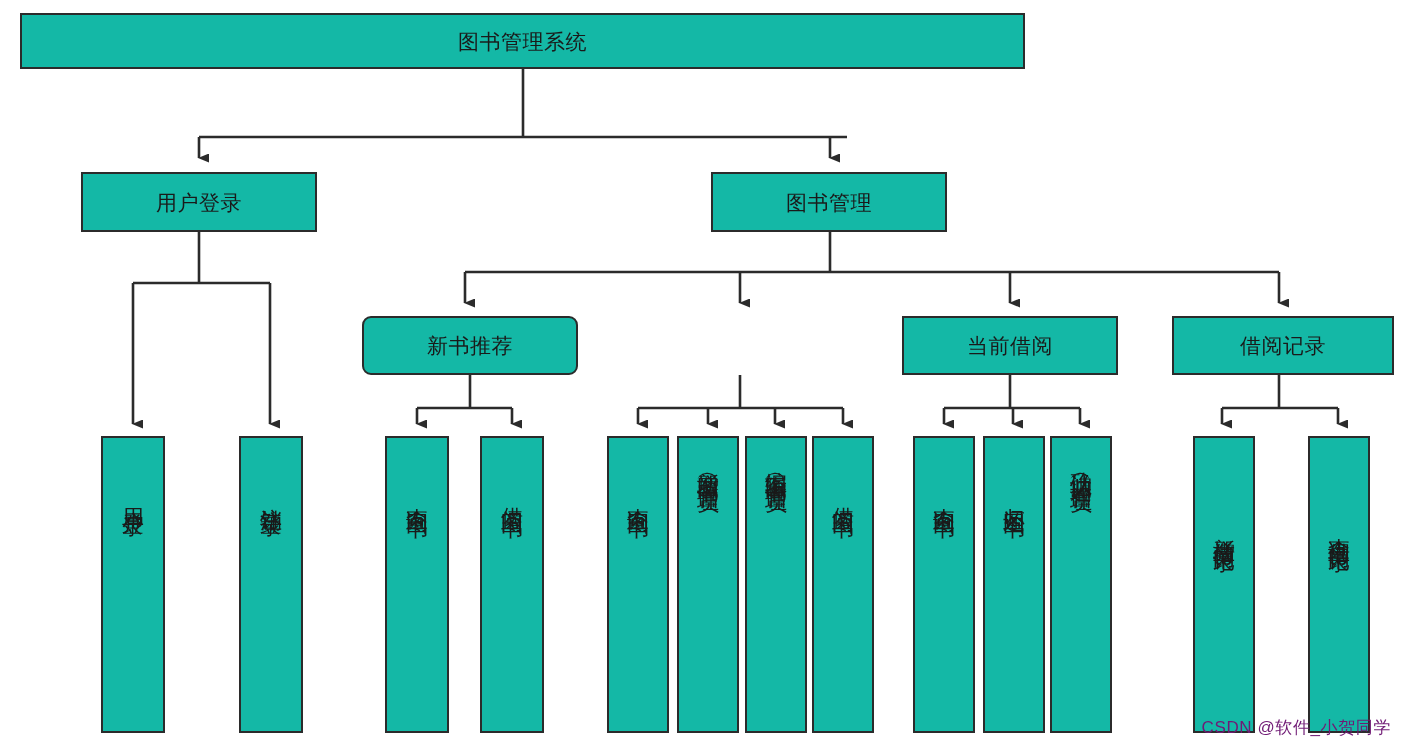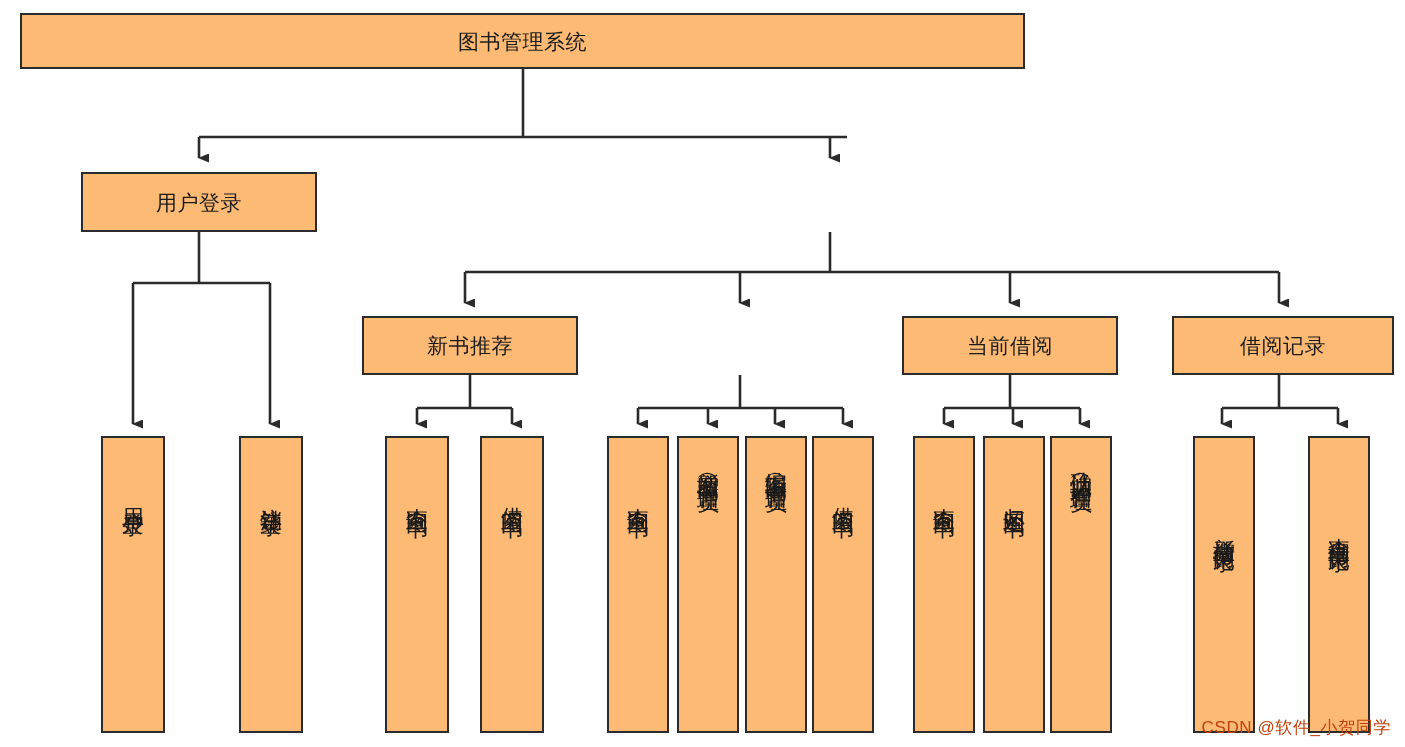--- a/index.html
+++ b/index.html
@@ -17,21 +17,21 @@
     background: #ffffff;
   }
   svg#tree-svg {
     position: absolute;
     top: 0; left: 0;
     width: 1405px;
     height: 747px;
   }
   .node-box {
     position: absolute;
-    background: #fdba74;
+    background: #14b8a6;
     border: 2.5px solid #2b2b2b;
     display: flex;
     align-items: center;
     justify-content: center;
     overflow: hidden;
   }
   .node-box.horiz .node-label {
     font-size: 21px;
     color: #1a1a1a;
     letter-spacing: 0.5px;
@@ -59,21 +59,21 @@
     margin-top: 72px;
   }
   .node-box.vert.high .node-label {
     margin-top: 6px;
   }
   #watermark {
     position: absolute;
     right: 14px;
     bottom: 8px;
     font-size: 17px;
-    color: #c2410c;
+    color: #701a75;
     letter-spacing: 0.6px;
     white-space: nowrap;
     pointer-events: none;
   }
 </style>
 </head>
 <body>
 
 <div id="diagram-root">
 
@@ -127,22 +127,25 @@
     </g>
   </svg>
 
   <div class="node-box horiz" style="left:20px; top:13px; width:1005px; height:56px;">
     <span class="node-label">图书管理系统</span>
   </div>
 
   <div class="node-box horiz" style="left:81px; top:172px; width:236px; height:60px;">
     <span class="node-label">用户登录</span>
   </div>
+  <div class="node-box horiz" style="left:711px; top:172px; width:236px; height:60px;">
+    <span class="node-label">图书管理</span>
+  </div>
 
-  <div class="node-box horiz" style="left:362px; top:316px; width:216px; height:59px;">
+  <div class="node-box horiz" style="left:362px; top:316px; width:216px; height:59px;border-radius:9px;">
     <span class="node-label">新书推荐</span>
   </div>
   <div class="node-box horiz" style="left:902px; top:316px; width:216px; height:59px;">
     <span class="node-label">当前借阅</span>
   </div>
   <div class="node-box horiz" style="left:1172px; top:316px; width:222px; height:59px;">
     <span class="node-label">借阅记录</span>
   </div>
 
   <div class="node-box vert mid" style="left:101px; top:436px; width:64px; height:297px;">

